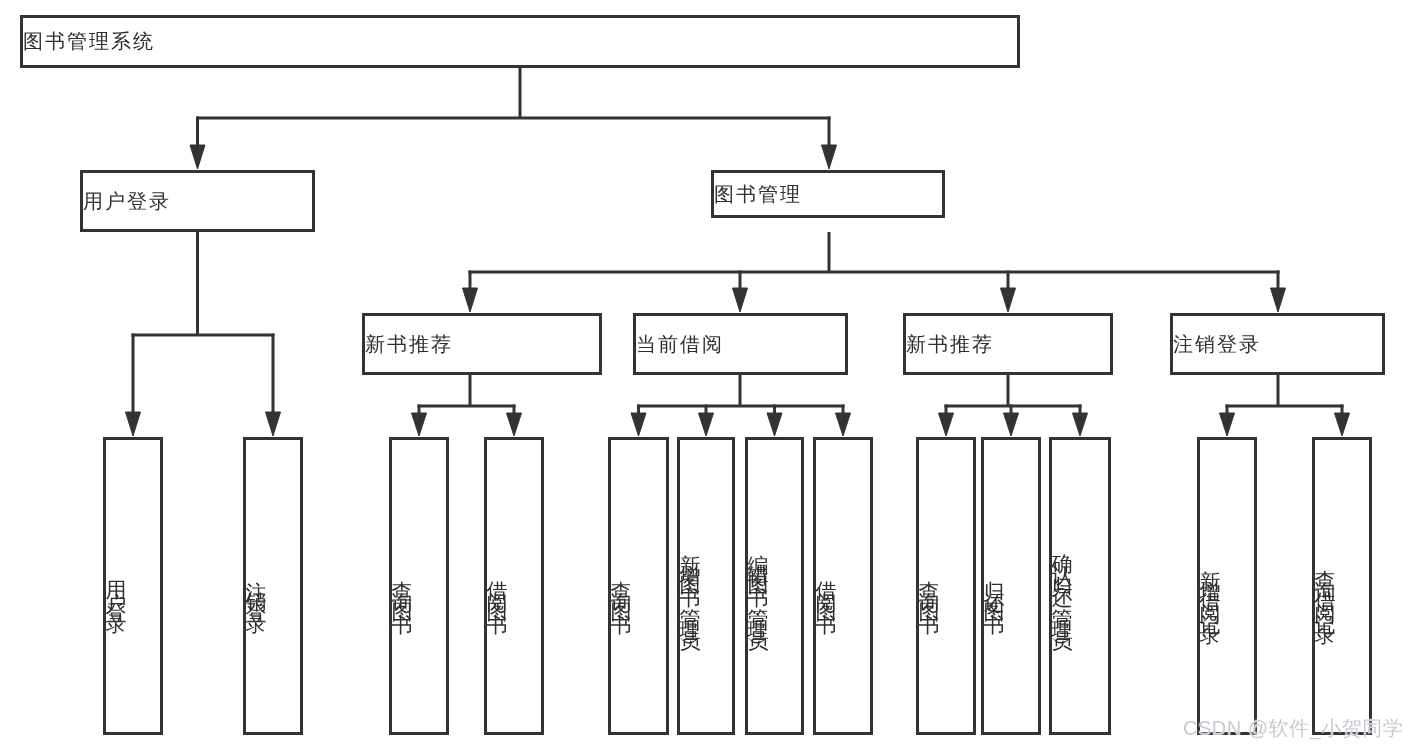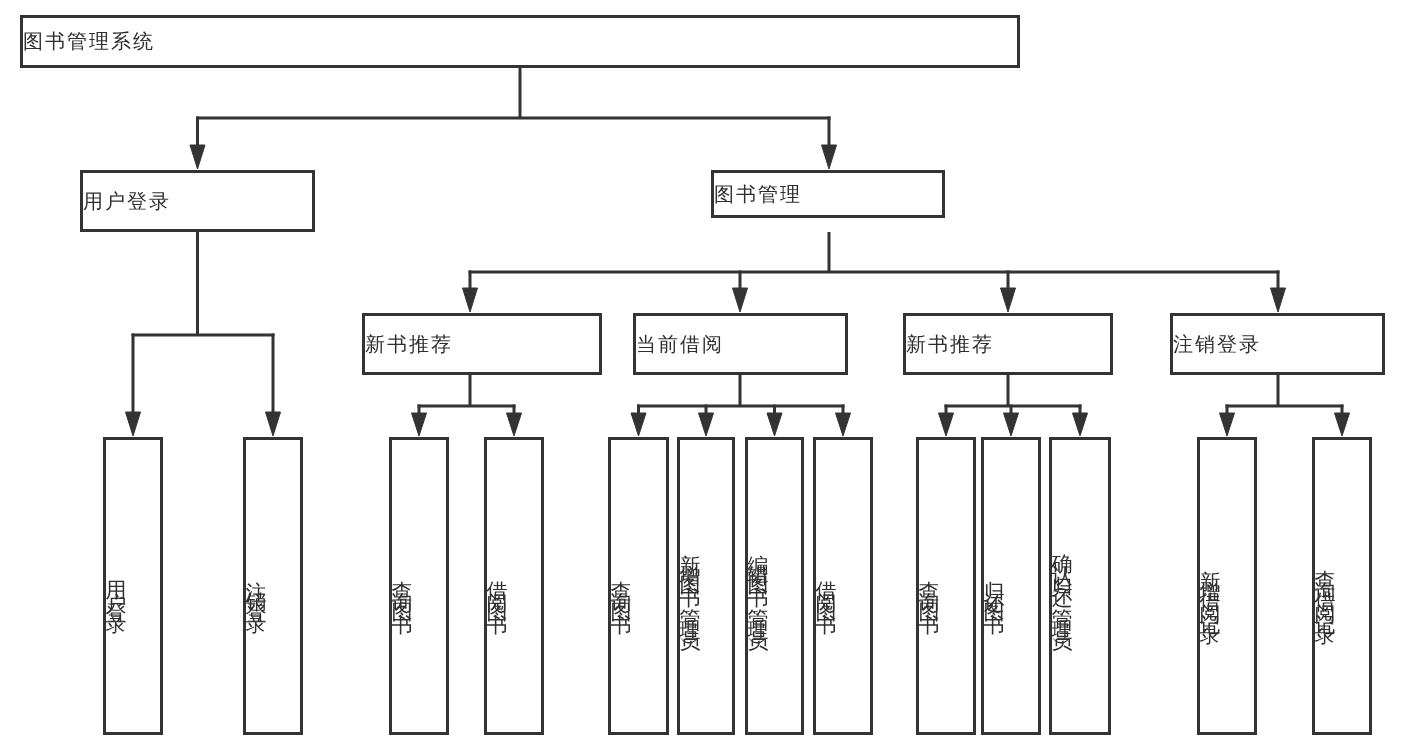--- a/index.html
+++ b/index.html
@@ -153,13 +153,14 @@
     <span class="vlabel">确认归还（管理员）</span>
   </div>
 
   <div class="node vbox" style="left:1197px;">
     <span class="vlabel">新增借阅记录</span>
   </div>
   <div class="node vbox" style="left:1312px;">
     <span class="vlabel">查询借阅记录</span>
   </div>
 
+  <div class="watermark">CSDN @软件_小贺同学</div>
 </div>
 
 </body></html>

